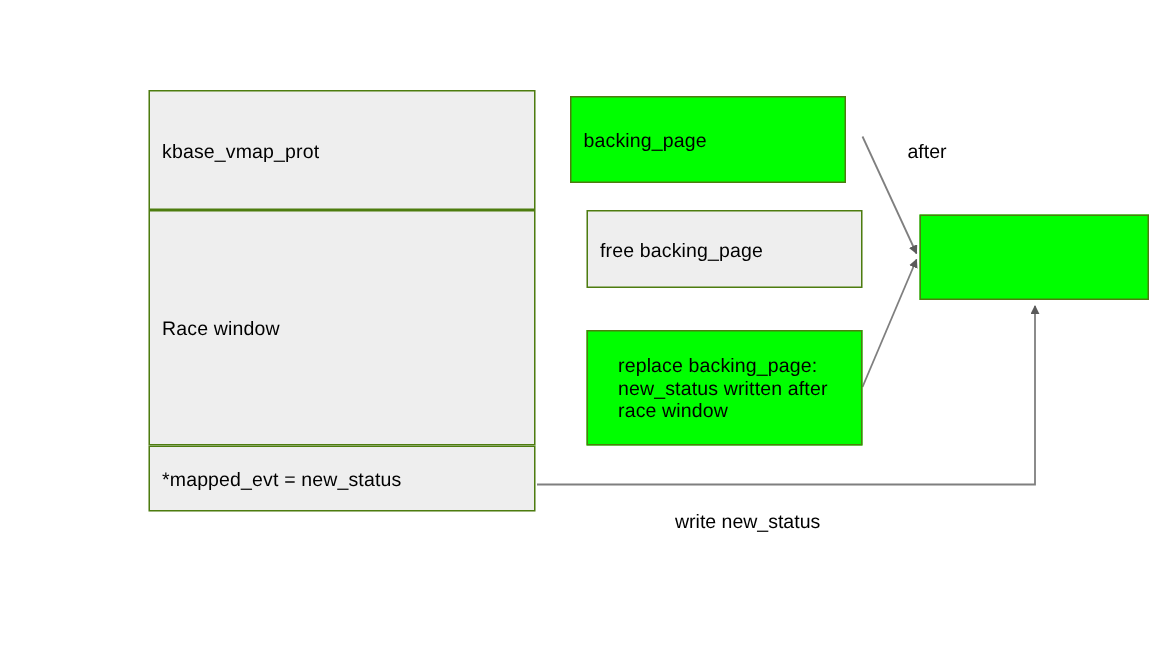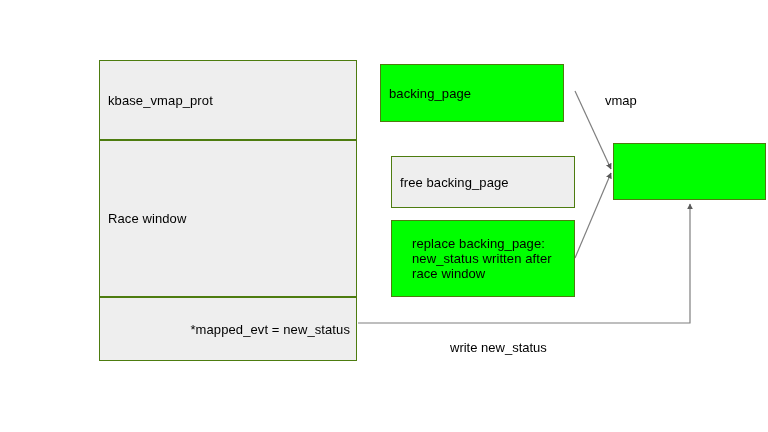--- a/index.html
+++ b/index.html
@@ -75,39 +75,39 @@
   </svg>
 
   <div class="box gray" style="left:99px; top:60px; width:258px; height:80px;">
     <span class="box-label">kbase_vmap_prot</span>
   </div>
 
   <div class="box gray" style="left:99px; top:140px; width:258px; height:157px;">
     <span class="box-label">Race window</span>
   </div>
 
-  <div class="box gray" style="left:99px; top:297px; width:258px; height:64px;justify-content:flex-end;">
+  <div class="box gray" style="left:99px; top:297px; width:258px; height:44px;">
     <span class="box-label">*mapped_evt = new_status</span>
   </div>
 
   <div class="box green" style="left:380px; top:64px; width:184px; height:58px;">
     <span class="box-label">backing_page</span>
   </div>
 
-  <div class="box gray" style="left:391px; top:156px; width:184px; height:52px;">
+  <div class="box gray" style="left:391px; top:140px; width:184px; height:52px;">
     <span class="box-label">free backing_page</span>
   </div>
 
   <div class="box green" style="left:391px; top:220px; width:184px; height:77px;padding-left:12px;">
     <span class="box-label">replace backing_page:
 new_status written after
 race window</span>
   </div>
 
   <div class="box green" style="left:613px; top:143px; width:153px; height:57px;">
     <span class="box-label"></span>
   </div>
 
-  <div class="plain-label" style="left:605px; top:93px;">vmap</div>
+  <div class="plain-label" style="left:605px; top:93px;">after</div>
 
   <div class="plain-label" style="left:450px; top:340px;">write new_status</div>
 
 </div>
 
 </body></html>

